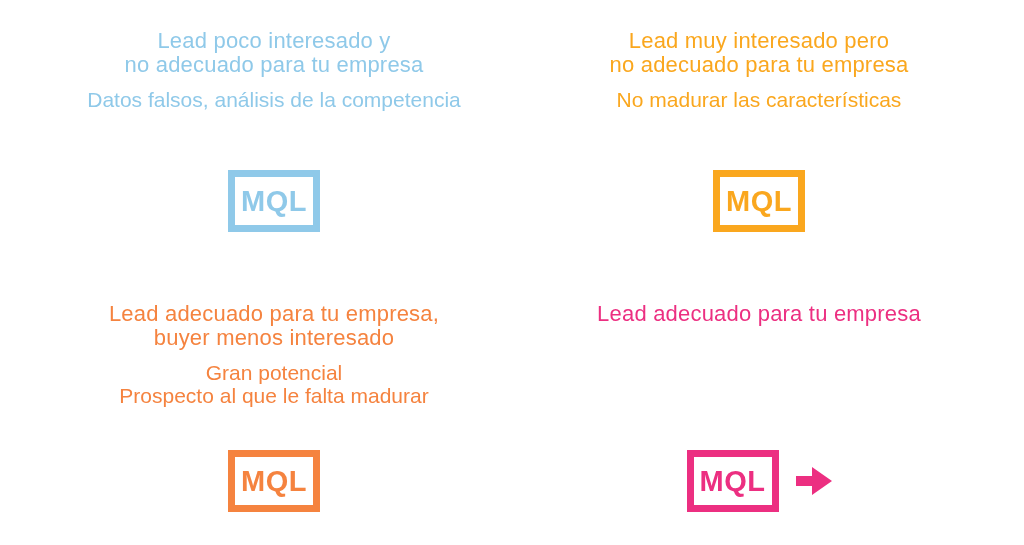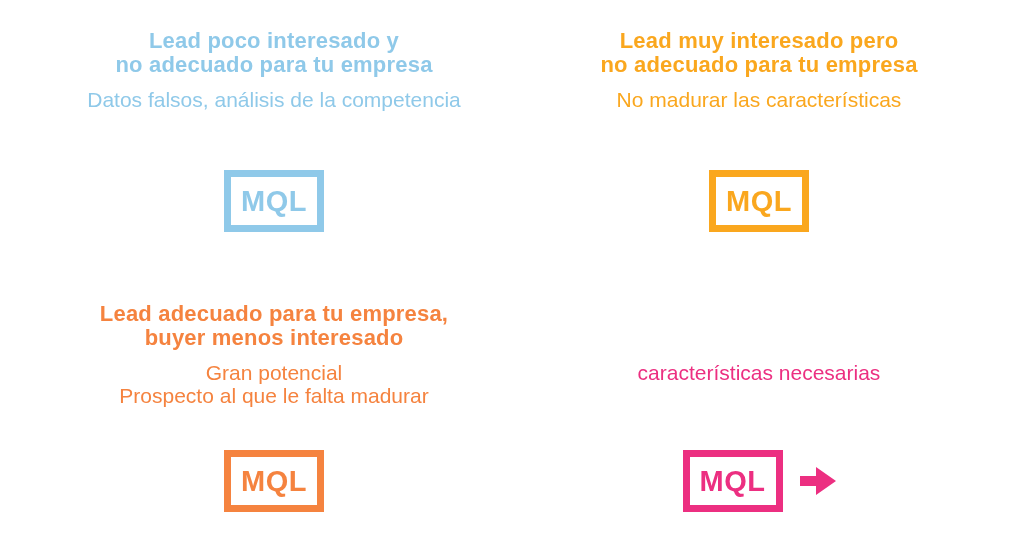--- a/index.html
+++ b/index.html
@@ -12,38 +12,38 @@
     font-family: "Liberation Sans", sans-serif;
   }
   .quadrant { position: absolute; width: 500px; height: 272px; color: var(--c); }
   #q0 { left: 24px;  top: 0; }
   #q1 { left: 509px; top: 0; }
   #q2 { left: 24px;  top: 273px; }
   #q3 { left: 509px; top: 273px; }
 
   .title {
     position: absolute; top: 29px; left: 0; right: 0;
-    text-align: center; font-weight: bold;
+    text-align: center; font-weight: normal;
     font-size: 22px; line-height: 24px;
     letter-spacing: 0.2px; color: var(--c);
   }
   .subtitle {
     position: absolute; top: 88px; left: 0; right: 0;
     text-align: center; font-weight: normal;
     font-size: 21px; line-height: 23px; color: var(--c);
   }
   .badges {
     position: absolute; top: 170px; left: 0; right: 0;
     display: flex; justify-content: center; align-items: center;
     gap: 17px;
   }
   .row2 .badges { top: 177px; }
   .badge {
     box-sizing: border-box;
-    width: 100px; height: 62px;
+    width: 92px; height: 62px;
     border: 7px solid var(--c);
     display: flex; align-items: center; justify-content: center;
     color: var(--c);
     font-weight: bold; font-size: 29px; letter-spacing: 0.5px;
     background: #ffffff;
   }
   .arrow { display: inline-flex; align-items: center; color: var(--c); }
   .arrow svg { display: block; }
 </style>
 </head>
@@ -87,23 +87,23 @@
       <div>Gran potencial</div>
       <div>Prospecto al que le falta madurar</div>
     </div>
     <div class="badges">
       <div class="badge">MQL</div>
     </div>
   </section>
 
   <section class="quadrant row2" id="q3" style="--c: #EC2F81;">
     <div class="title">
+      <div>Lead adecuado para tu empresa</div>
     </div>
     <div class="subtitle">
-      <div>características necesarias</div>
     </div>
     <div class="badges">
       <div class="badge">MQL</div>
       <span class="arrow">
         <svg width="36" height="28" viewBox="0 0 36 28" aria-hidden="true">
           <polygon points="0,9 16,9 16,0 36,14 16,28 16,19 0,19" fill="currentColor"></polygon>
         </svg>
       </span>
     </div>
   </section>

